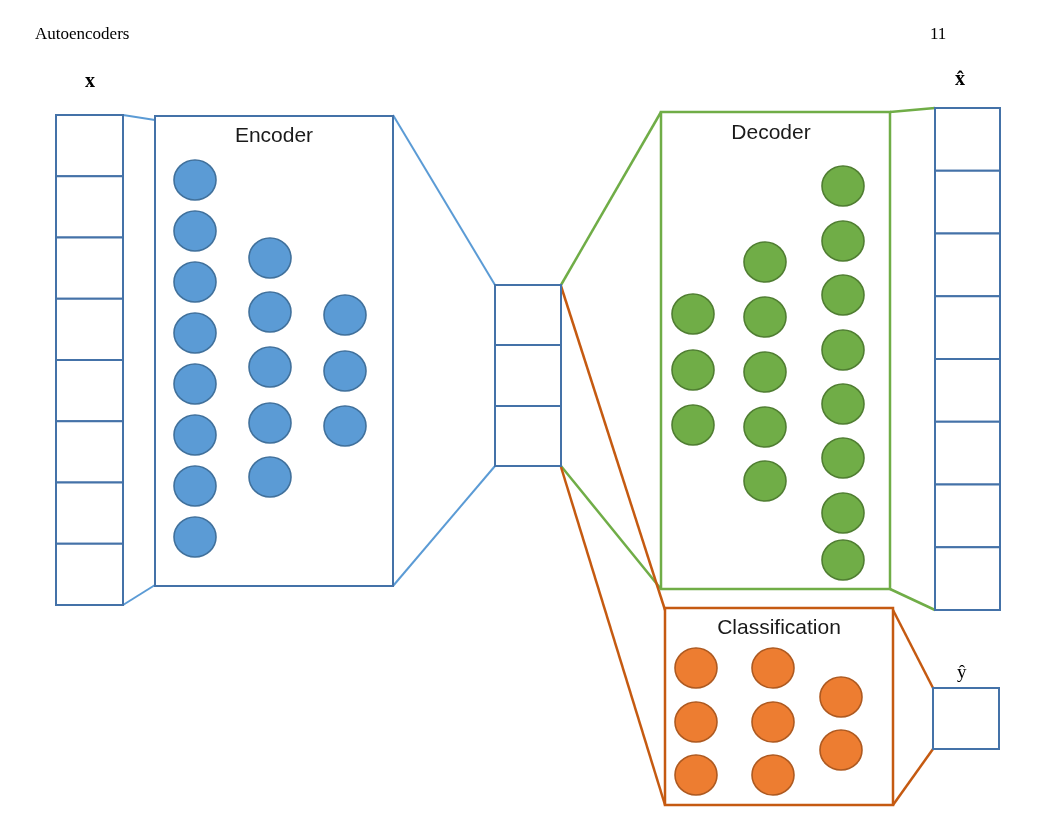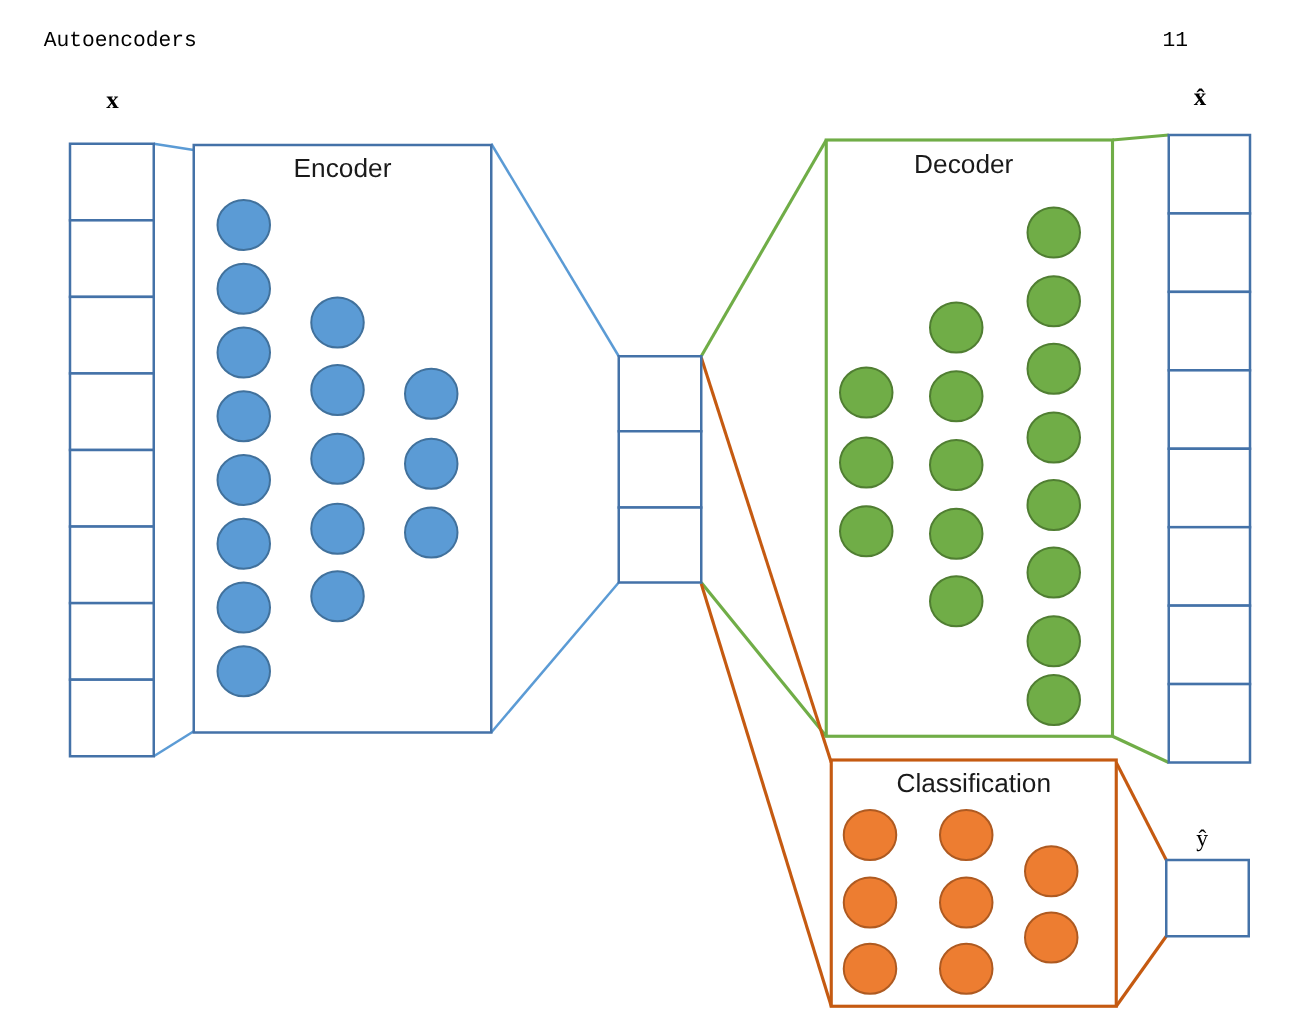--- a/index.html
+++ b/index.html
@@ -16,21 +16,21 @@
   }
   #page {
     position: absolute;
     left: 0; top: 0;
     width: 1038px;
     height: 829px;
     background: #ffffff;
   }
   .hdr {
     position: absolute;
-    font-family: Liberation Mono, monospace;
+    font-family: Liberation Serif, serif;
     font-size: 17px;
     color: #000000;
     line-height: 1;
     white-space: nowrap;
   }
   #header-title { left: 35px; top: 25px; }
   #page-number  { left: 930px; top: 25px; text-align: center; }
 
   .mathlabel {
     position: absolute;

